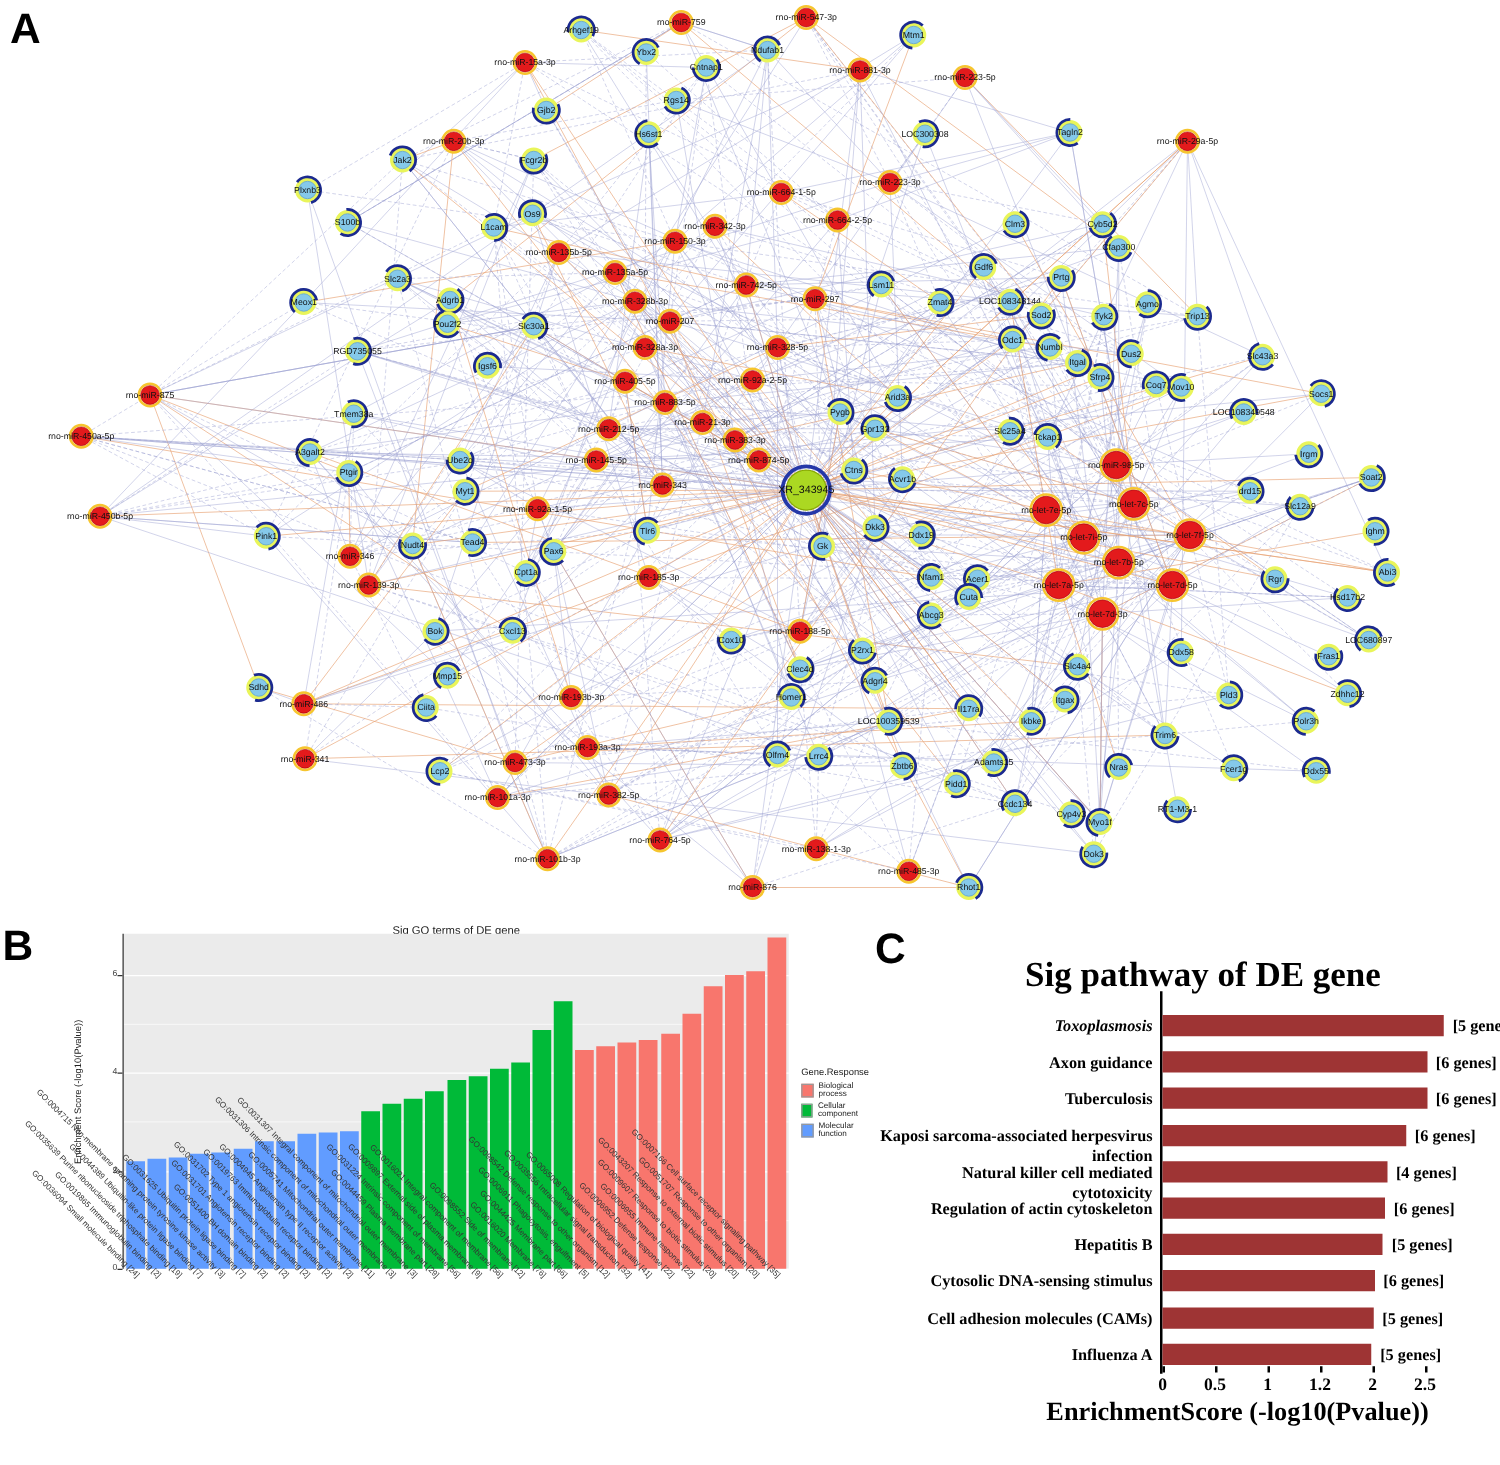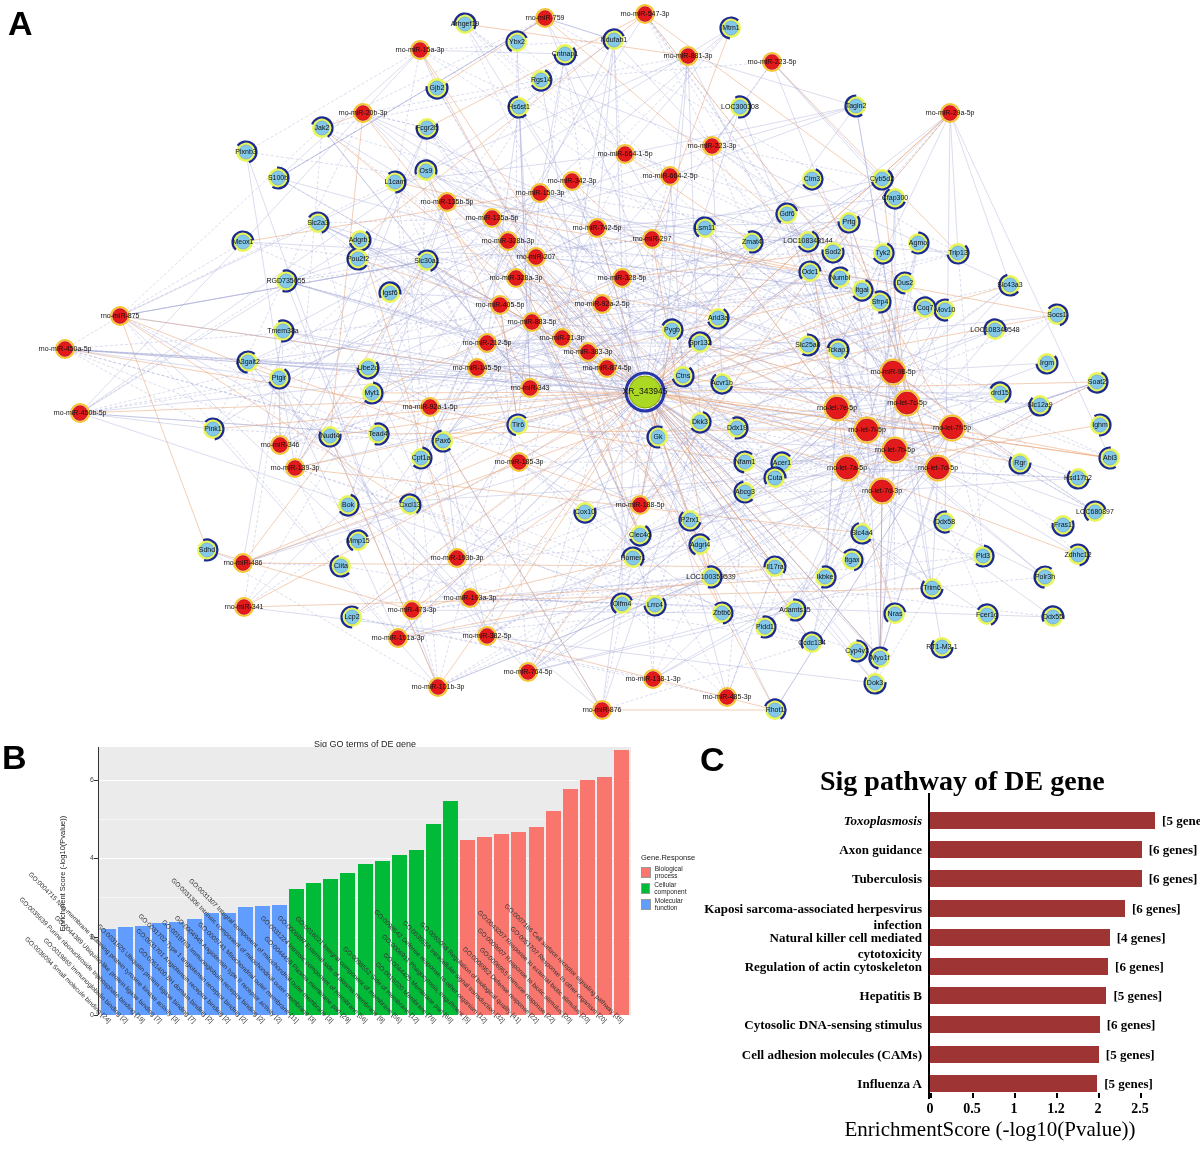--- a/index.html
+++ b/index.html
@@ -39,21 +39,21 @@
       font-size:28px;font-weight:bold;color:#000;}
   #pc-axis{position:absolute;left:228px;top:58px;width:2px;height:306px;background:#000;}
   .pc-row-label{position:absolute;width:218px;left:4px;text-align:right;
       font-size:13px;font-weight:bold;color:#000;}
   .pc-bar{position:absolute;left:230px;height:17px;}
   .pc-count{position:absolute;font-size:13px;font-weight:bold;color:#000;white-space:nowrap;}
   .pc-xtick{position:absolute;top:366px;width:30px;margin-left:-15px;text-align:center;
       font-size:14px;font-weight:bold;color:#000;}
   .pc-xtickmark{position:absolute;top:358px;width:1.5px;height:5px;background:#000;}
   #pc-xlabel{position:absolute;left:80px;top:382px;width:420px;text-align:center;
-      font-size:21px;font-weight:normal;color:#000;}
+      font-size:21px;font-weight:bold;color:#000;}
 </style>
 </head>
 <body>
 
 <div id="fig">
   <div class="panel-letter" id="letterA">A</div>
   <div class="panel-letter" id="letterB">B</div>
   <div class="panel-letter" id="letterC">C</div>
 
   <div id="panelA">

